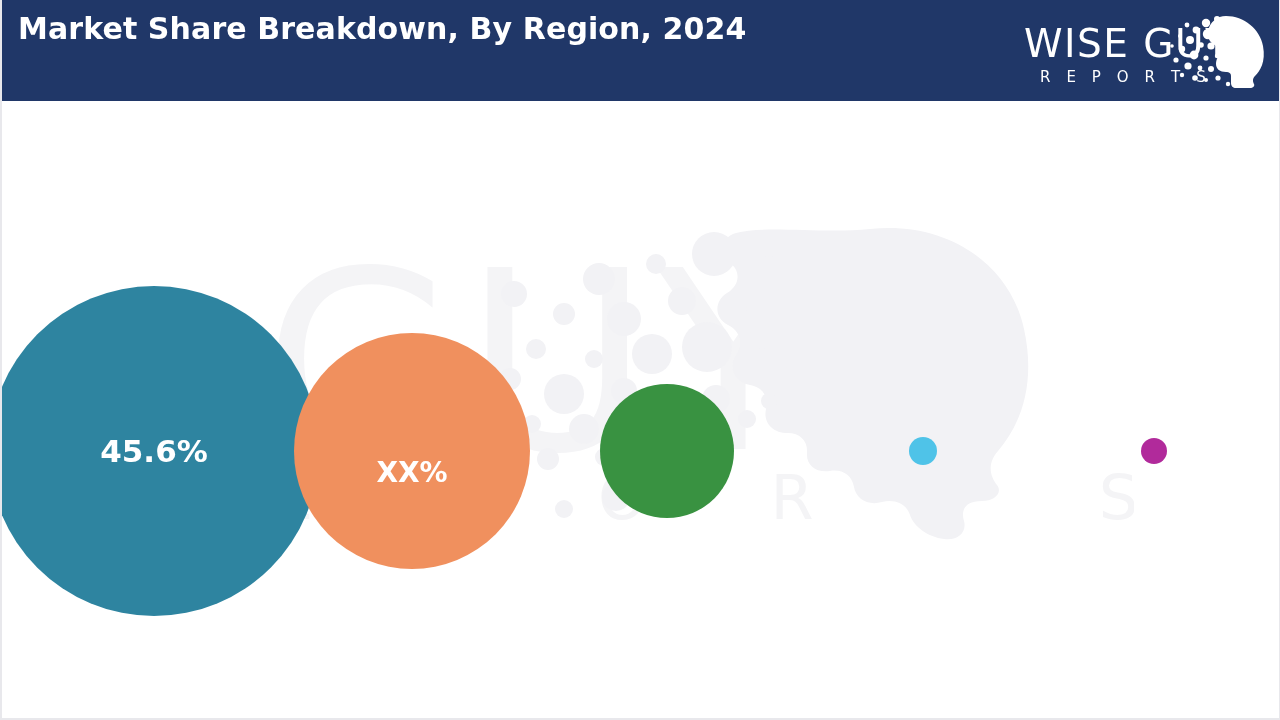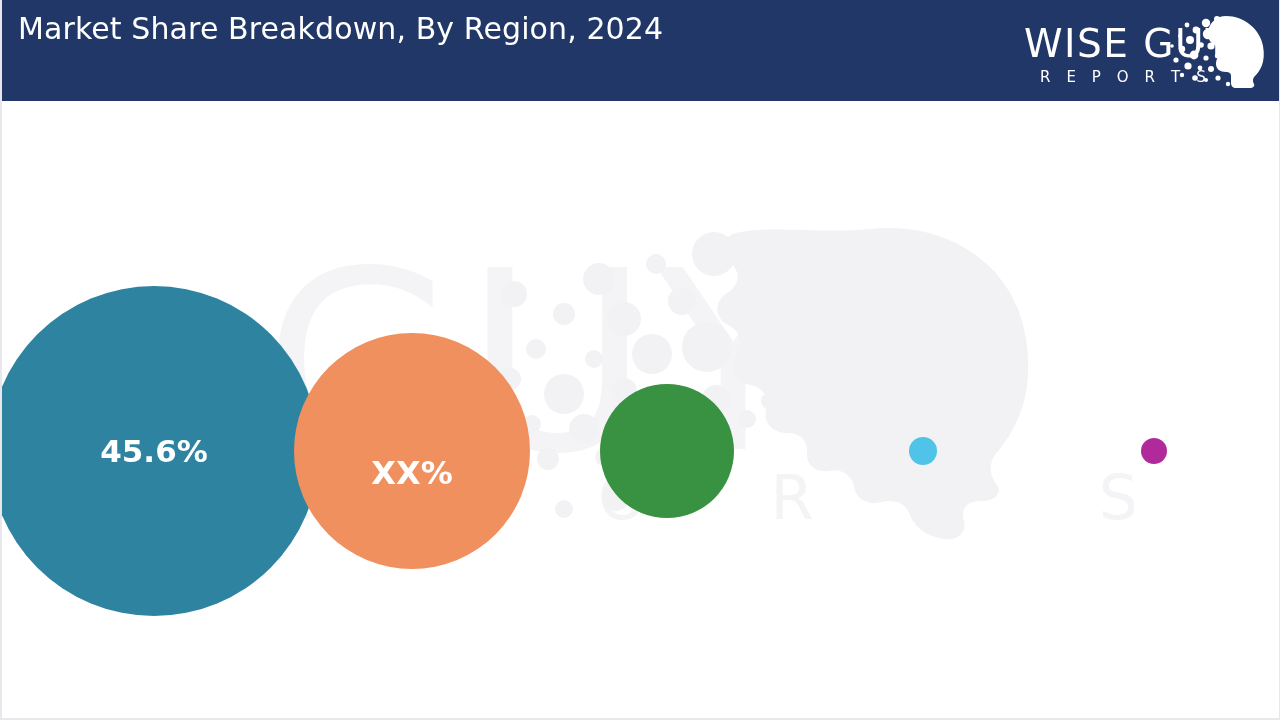--- a/index.html
+++ b/index.html
@@ -34,21 +34,21 @@
     width: 1280px;
     height: 101px;
     background: #203768;
     overflow: hidden;
   }
   #header-title {
     position: absolute;
     left: 16px;
     top: 11px;
     font-size: 30px;
-    font-weight: 400;
+    font-weight: 700;
     color: #ffffff;
     letter-spacing: 0.1px;
     white-space: nowrap;
   }
 
   
   #header-logo {
     position: absolute;
     right: 14px;
     top: 12px;
@@ -88,21 +88,21 @@
     justify-content: center;
     box-sizing: border-box;
   }
   .bubble-label {
     color: #ffffff;
     font-weight: 700;
     white-space: nowrap;
     line-height: 1;
   }
   #bubble-north-america .bubble-label { font-size: 31px; text-align: center; }
-  #bubble-europe .bubble-label { font-size: 32px; margin-top: 43px; }
+  #bubble-europe .bubble-label { font-size: 28px; margin-top: 43px; }
 </style>
 </head>
 <body>
 
 <div id="canvas">
 
   <div id="header-bar" style="background: rgb(32, 55, 104);">
 
     <div id="header-title">Market Share Breakdown, By Region, 2024</div>
 

